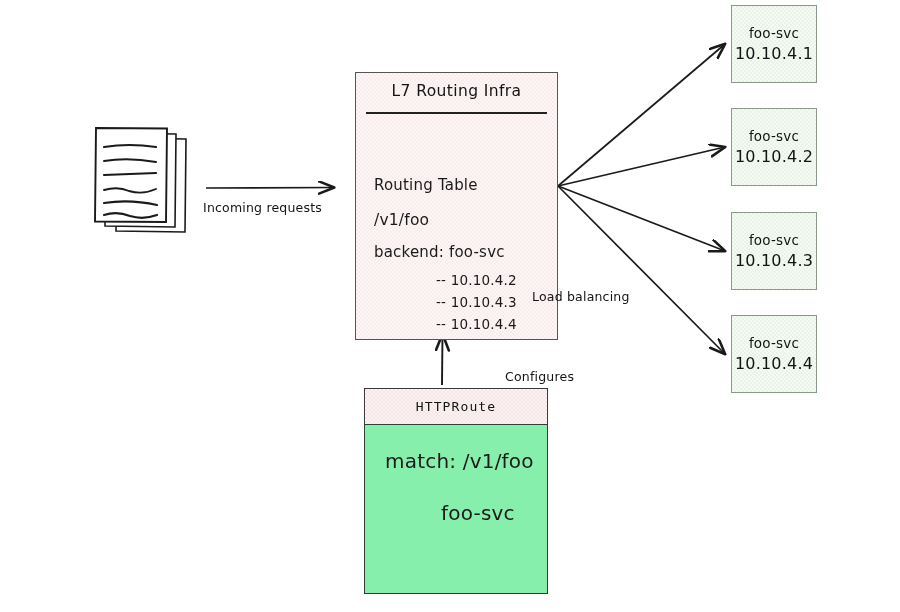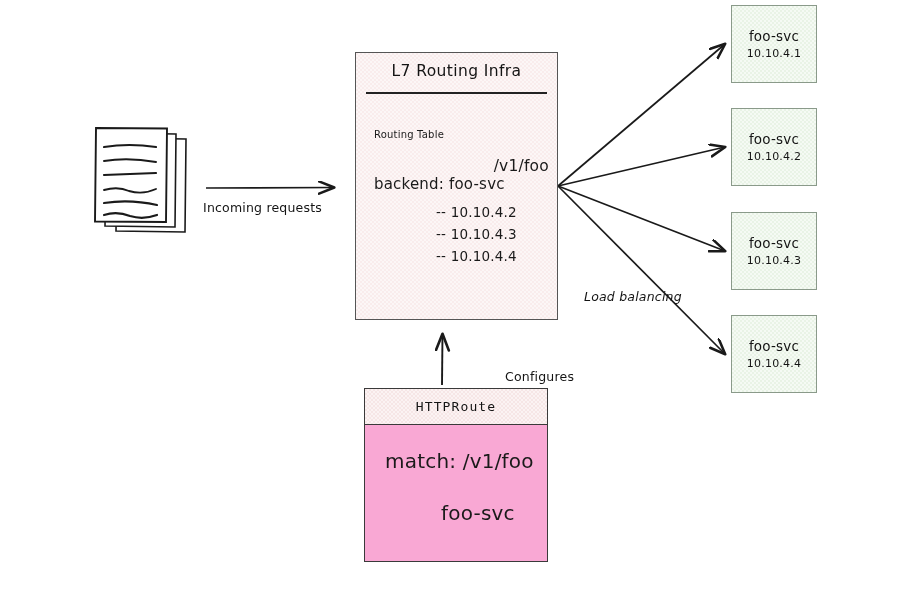--- a/index.html
+++ b/index.html
@@ -6,41 +6,41 @@
   body{width:900px;height:612px;position:relative;overflow:hidden;
        font-family:"DejaVu Sans","Liberation Sans",sans-serif;color:#1a1a1a;}
   #stage{position:absolute;inset:0;width:900px;height:612px;}
 
   .hand{font-family:"DejaVu Sans","Liberation Sans",sans-serif;font-weight:400;}
   .mono{font-family:"DejaVu Sans Mono","Liberation Mono",monospace;}
 
   .box{position:absolute;box-sizing:border-box;}
 
   
-  #infra-box{left:355px;top:52px;width:203px;height:268px;
+  #infra-box{left:355px;top:72px;width:203px;height:268px;
     border:1.6px solid #555;
     background-color:#f9ecec;
     background-image:
       linear-gradient(45deg,rgba(255,255,255,.55) 25%,transparent 25%,transparent 75%,rgba(255,255,255,.55) 75%),
       linear-gradient(45deg,rgba(255,255,255,.55) 25%,transparent 25%,transparent 75%,rgba(255,255,255,.55) 75%);
     background-size:4px 4px;background-position:0 0,2px 2px;text-decoration:underline;}
   #infra-title{position:absolute;left:0;top:9px;width:100%;text-align:center;
     font-size:15.5px;letter-spacing:.4px;color:#141414;}
   #infra-divider{position:absolute;left:10px;right:10px;top:39px;height:0;
     border-top:2px solid #222;}
   #infra-body{position:absolute;left:18px;top:76px;right:8px;}
-  .rt-head{font-size:10px;margin-bottom:17px;letter-spacing:.2px;}
-  .rt-path-row{display:flex;align-items:center;gap:8px;justify-content:flex-end;}
+  .rt-head{font-size:15px;margin-bottom:17px;letter-spacing:.2px;margin-top:27px;}
+  .rt-path-row{display:flex;align-items:center;gap:8px;margin-bottom:14px;}
   .rt-path{font-size:15.5px;letter-spacing:.2px;}
   .rt-backend{font-size:15px;letter-spacing:.2px;margin-bottom:9px;}
   .rt-ip{font-size:13.5px;letter-spacing:.2px;margin-left:62px;line-height:1.62;}
 
   
-  #httproute-box{left:364px;top:388px;width:184px;height:174px;
-    border:1.8px solid #3a3a3a;background:#f9a8d4;}
+  #httproute-box{left:364px;top:388px;width:184px;height:206px;
+    border:1.8px solid #3a3a3a;background:#86efac;}
   #httproute-head{position:absolute;left:0;top:0;width:100%;height:36px;
     box-sizing:border-box;border-bottom:1.8px solid #3a3a3a;
     background-color:#f6e6e6;
     background-image:
       linear-gradient(45deg,rgba(255,255,255,.5) 25%,transparent 25%,transparent 75%,rgba(255,255,255,.5) 75%),
       linear-gradient(45deg,rgba(255,255,255,.5) 25%,transparent 25%,transparent 75%,rgba(255,255,255,.5) 75%);
     background-size:4px 4px;background-position:0 0,2px 2px;
     display:flex;align-items:center;justify-content:center;}
   #httproute-title{font-size:13px;letter-spacing:1.1px;color:#141414;}
   #httproute-body{position:absolute;left:20px;top:60px;right:10px;}
@@ -49,26 +49,26 @@
 
   
   .svc{width:86px;height:78px;border:1.6px solid #8a9a8a;
     background-color:#e9f3e6;
     background-image:
       linear-gradient(45deg,rgba(255,255,255,.55) 25%,transparent 25%,transparent 75%,rgba(255,255,255,.55) 75%),
       linear-gradient(45deg,rgba(255,255,255,.55) 25%,transparent 25%,transparent 75%,rgba(255,255,255,.55) 75%);
     background-size:4px 4px;background-position:0 0,2px 2px;
     display:flex;flex-direction:column;align-items:center;justify-content:center;gap:3px;}
   .svc-name{font-size:13.5px;letter-spacing:.2px;color:#141414;}
-  .svc-ip{font-size:11px;letter-spacing:.2px;color:#141414;}
+  .svc-ip{font-size:16px;letter-spacing:.2px;color:#141414;}
 
   
   .edge-label{position:absolute;font-size:12.5px;letter-spacing:.2px;color:#141414;white-space:nowrap;}
   #label-incoming{left:203px;top:200px;}
-  #label-lb{left:584px;top:289px;font-style:italic;}
+  #label-lb{left:532px;top:289px;}
   #label-configures{left:473px;top:369px;margin-left:32px;}
 
   
   #wires{position:absolute;left:0;top:0;width:900px;height:612px;pointer-events:none;}
 </style>
 </head>
 <body>
 
 <div id="stage">
 

